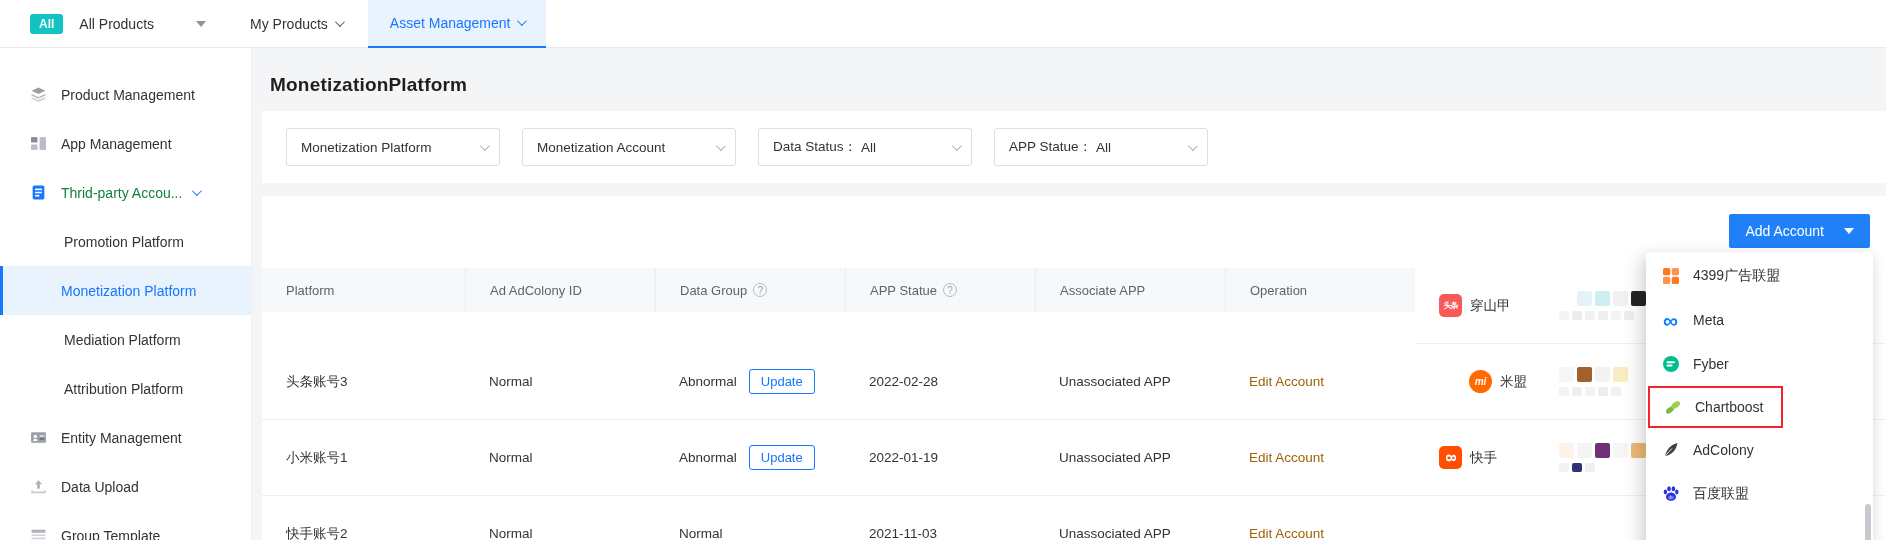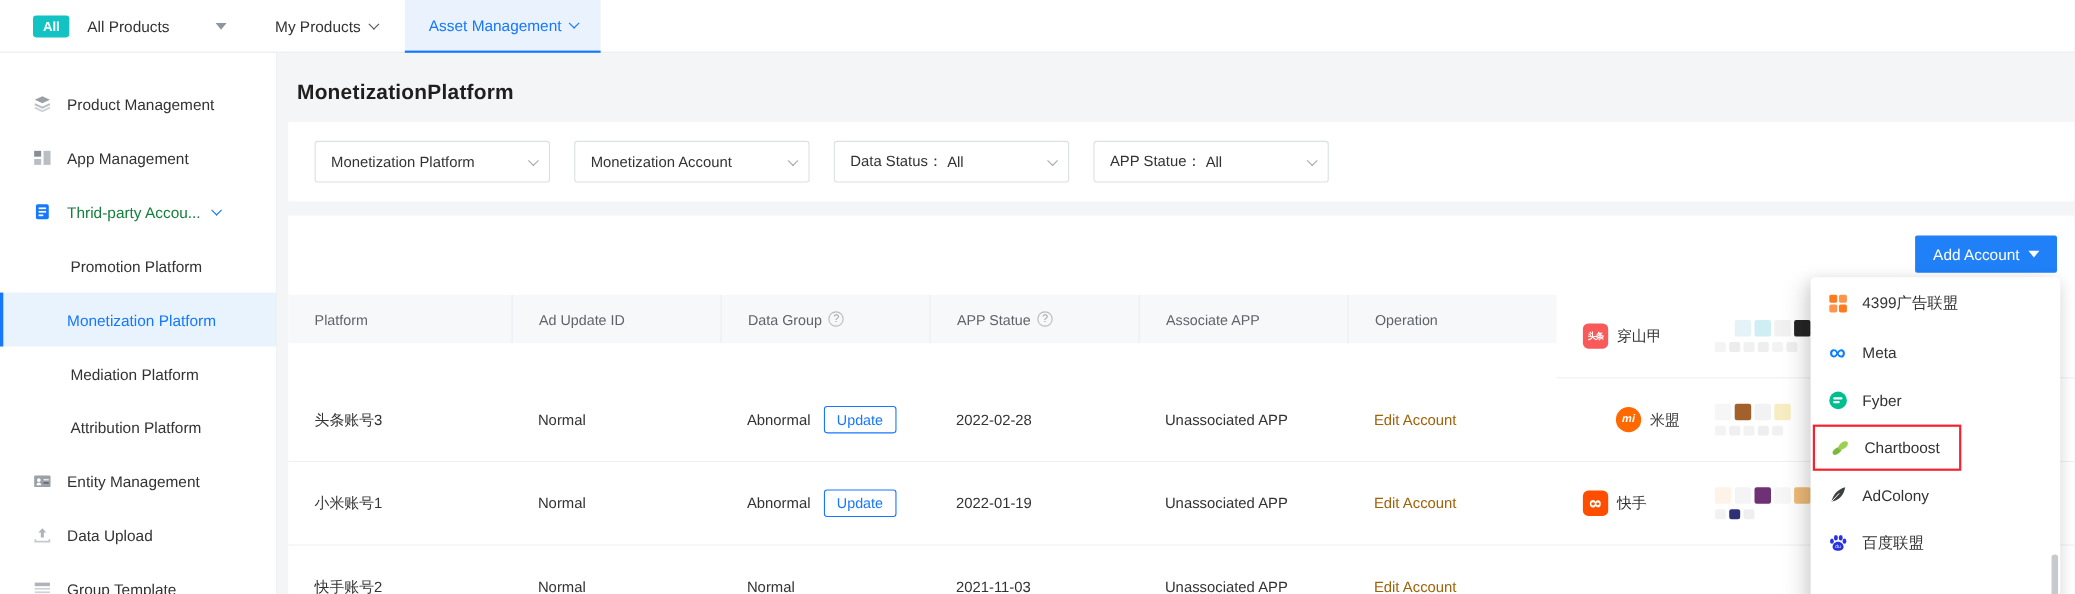--- a/index.html
+++ b/index.html
@@ -29,21 +29,21 @@
 
   .filter-card { background:#fff; margin:15px 0 0 10px; height:72px; display:flex; align-items:center; padding-left:24px; gap:22px; }
   .f-select { width:214px; height:38px; border:1px solid #dcdfe4; border-radius:3px; background:#fff; display:flex; align-items:center; padding:0 12px 0 14px; font-size:13.5px; color:#333; }
   .f-select .grow { flex:1; }
   .f-select .chev { border-color:#a8adb5; margin-left:0; }
   .f-label { color:#333; }
   .f-value { margin-left:4px; }
 
   .table-card { background:#fff; margin:13px 0 0 10px; height:347px; overflow:hidden; }
   .toolbar { display:flex; justify-content:flex-end; padding:18px 16px 0 0; }
-  .btn-primary { background:#2080f7; color:#fff; border:none; height:34px; padding:0 16px; font-size:14px; border-radius:2px; display:flex; align-items:center; gap:8px; cursor:pointer; font-family:"Liberation Sans", sans-serif; }
+  .btn-primary { background:#2080f7; color:#fff; border:none; height:34px; padding:0 16px; font-size:14px; border-radius:2px; display:flex; align-items:center; gap:20px; cursor:pointer; font-family:"Liberation Sans", sans-serif; }
   .btn-caret { width:0; height:0; border-left:5px solid transparent; border-right:5px solid transparent; border-top:6px solid #fff; }
 
   .grid { display:grid; grid-template-columns:203px 190px 190px 190px 190px 190px 120px auto; margin-top:20px; }
   .th { background:#f7f8fa; height:44px; display:flex; align-items:center; padding-left:24px; font-size:13px; color:#5f646b; white-space:nowrap; overflow:hidden; }
   .th + .th { border-left:1px solid #ebedf0; }
   .help { width:14px; height:14px; border:1px solid #b7bcc2; border-radius:50%; color:#9aa0a6; font-size:10px; display:inline-flex; align-items:center; justify-content:center; margin-left:6px; flex-shrink:0; }
   .td { height:76px; border-bottom:1px solid #eef0f3; display:flex; align-items:center; padding-left:24px; font-size:13.5px; color:#333; white-space:nowrap; overflow:hidden; }
 
   .pbadge { width:23px; height:23px; border-radius:5px; color:#fff; display:inline-flex; align-items:center; justify-content:center; margin-right:8px; flex-shrink:0; }
   .pbadge.toutiao { background:#f85959; font-size:8px; font-weight:bold; letter-spacing:-1px;text-align:center; }
@@ -192,21 +192,21 @@
       <div class="toolbar">
         <button class="btn-primary">
           <span>Add Account</span>
           <span class="btn-caret"></span>
         </button>
       </div>
 
       <div class="grid">
 
         <div class="th">Platform</div>
-        <div class="th">Ad Update ID</div>
+        <div class="th">Ad AdColony ID</div>
         <div class="th">
             <span>Data Group</span>
             <span class="help">?</span>
           </div>
         <div class="th">
             <span>APP Statue</span>
             <span class="help">?</span>
           </div>
         <div class="th">Associate APP</div>
         <div class="th">Operation</div>

